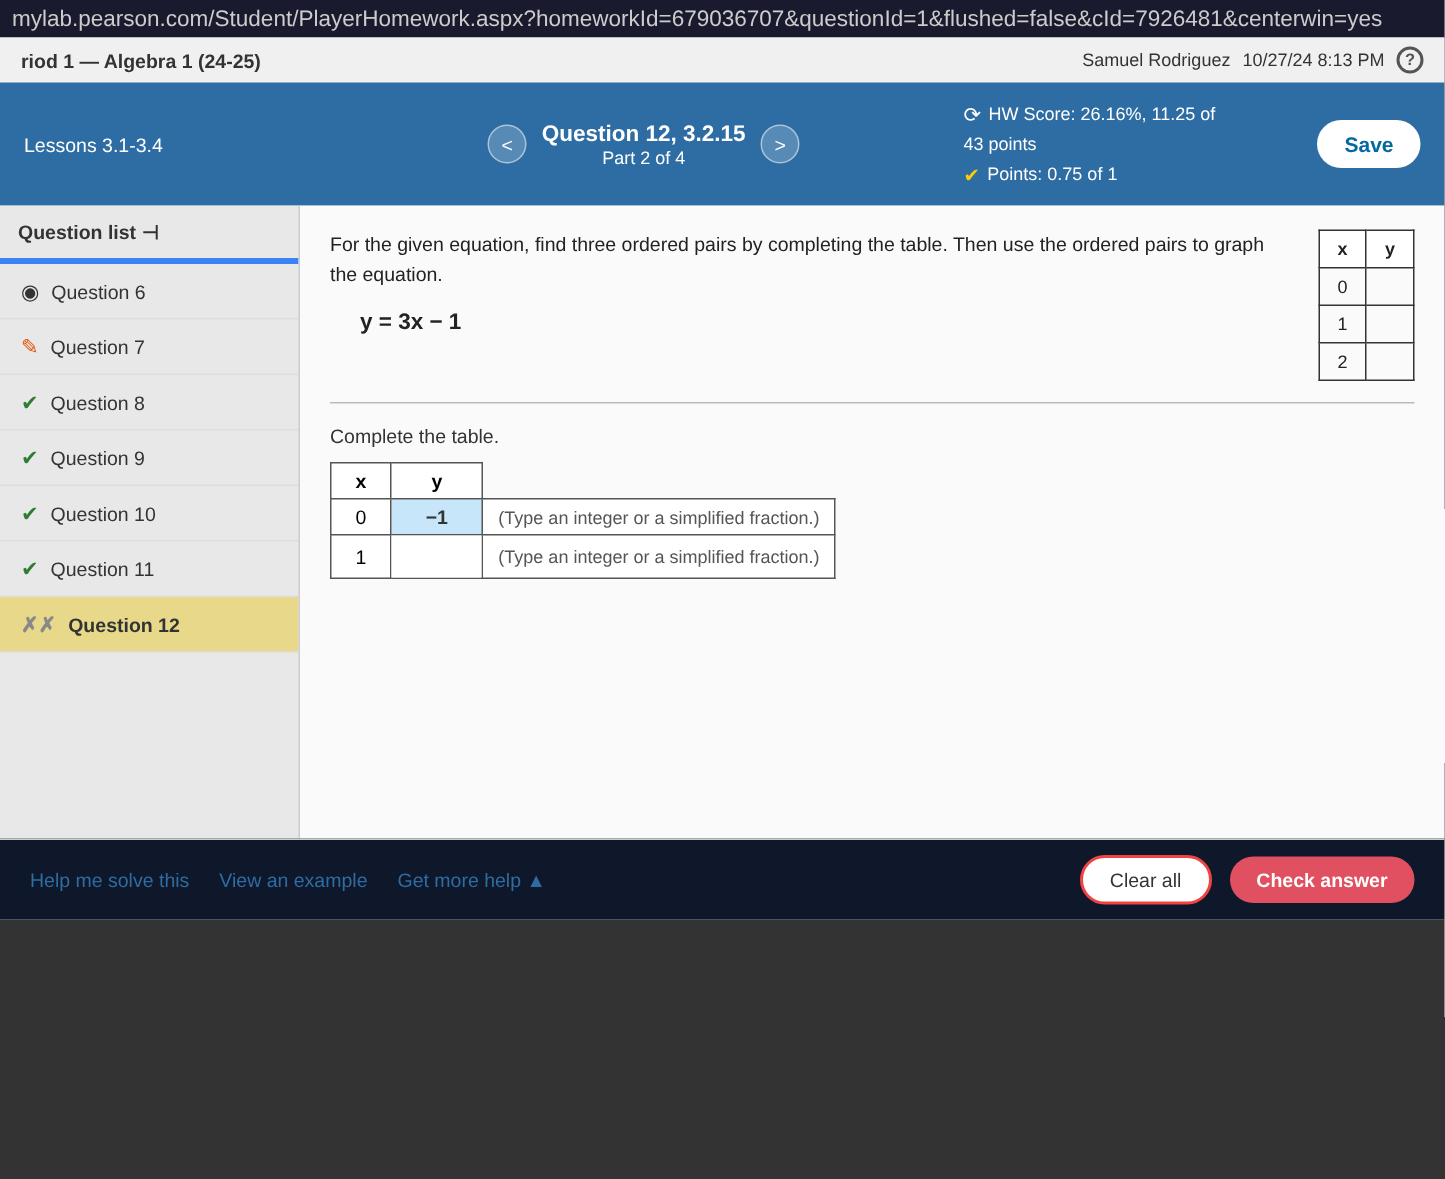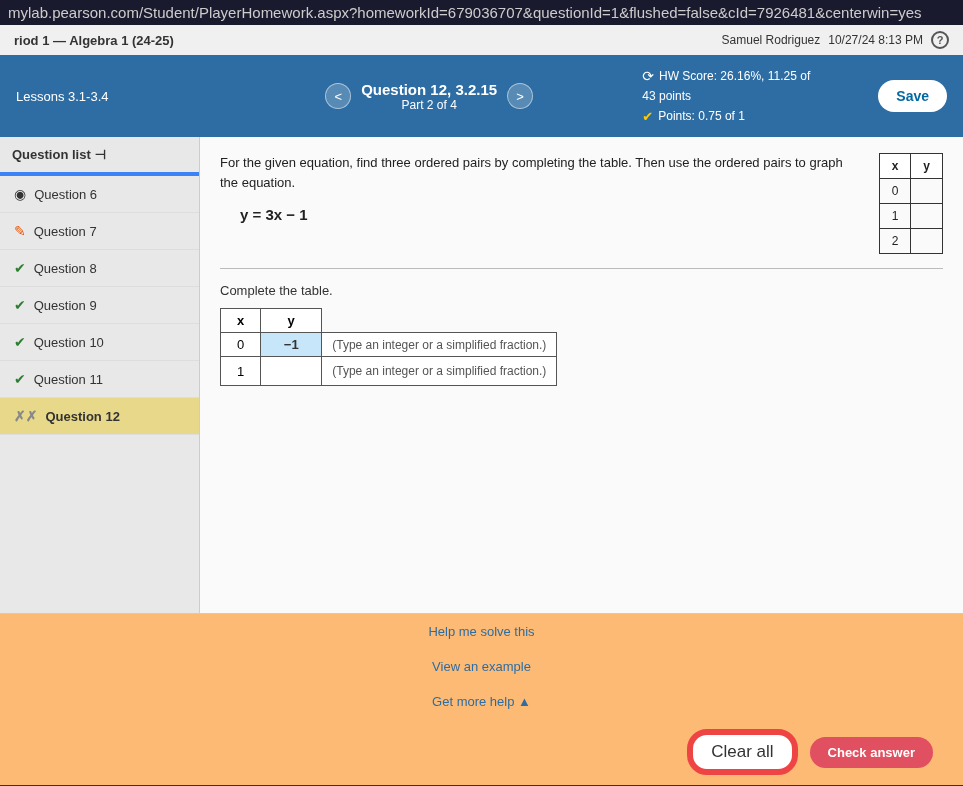--- a/index.html
+++ b/index.html
@@ -10,21 +10,21 @@
       color: #ccc;
       font-size: 15px;
       padding: 4px 8px;
       white-space: nowrap;
       overflow: hidden;
     }
 
     .app-wrapper {
       background: #f0f0f0;
       width: 963px;
-      height: 760px;
+      height: 588px;
       display: flex;
       flex-direction: column;
     }
 
     
     .top-nav {
       background: #f0f0f0;
       display: flex;
       align-items: center;
       justify-content: space-between;
@@ -222,46 +222,45 @@
     }
     .row-hint {
       font-size: 12px;
       color: #555;
       padding-left: 8px;
       vertical-align: middle;
     }
 
     
     .footer {
-      background: #fdba74;
+      background: #0f172a;
       border-top: 1px solid #ccc;
       display: flex;
       align-items: center;
-      padding: 10px 30px;
+      padding: 10px 20px;
       gap: 20px;
-      flex-direction: column;
     }
     .footer-link {
       font-size: 13px;
       color: #2d6da3;
       cursor: pointer;
       text-decoration: none;
     }
     .footer-right {
       margin-left: auto;
       display: flex;
       gap: 12px;
       align-items: center;
     }
     .clear-all-btn {
       background: white;
-      border: 6px solid #ef4444;
+      border: 2px solid #ef4444;
       border-radius: 20px;
       padding: 7px 18px;
-      font-size: 17px;
+      font-size: 13px;
       cursor: pointer;
       color: #333;
     }
     .check-answer-btn {
       background: #e05060;
       border: none;
       border-radius: 20px;
       padding: 8px 18px;
       font-size: 13px;
       font-weight: bold;

